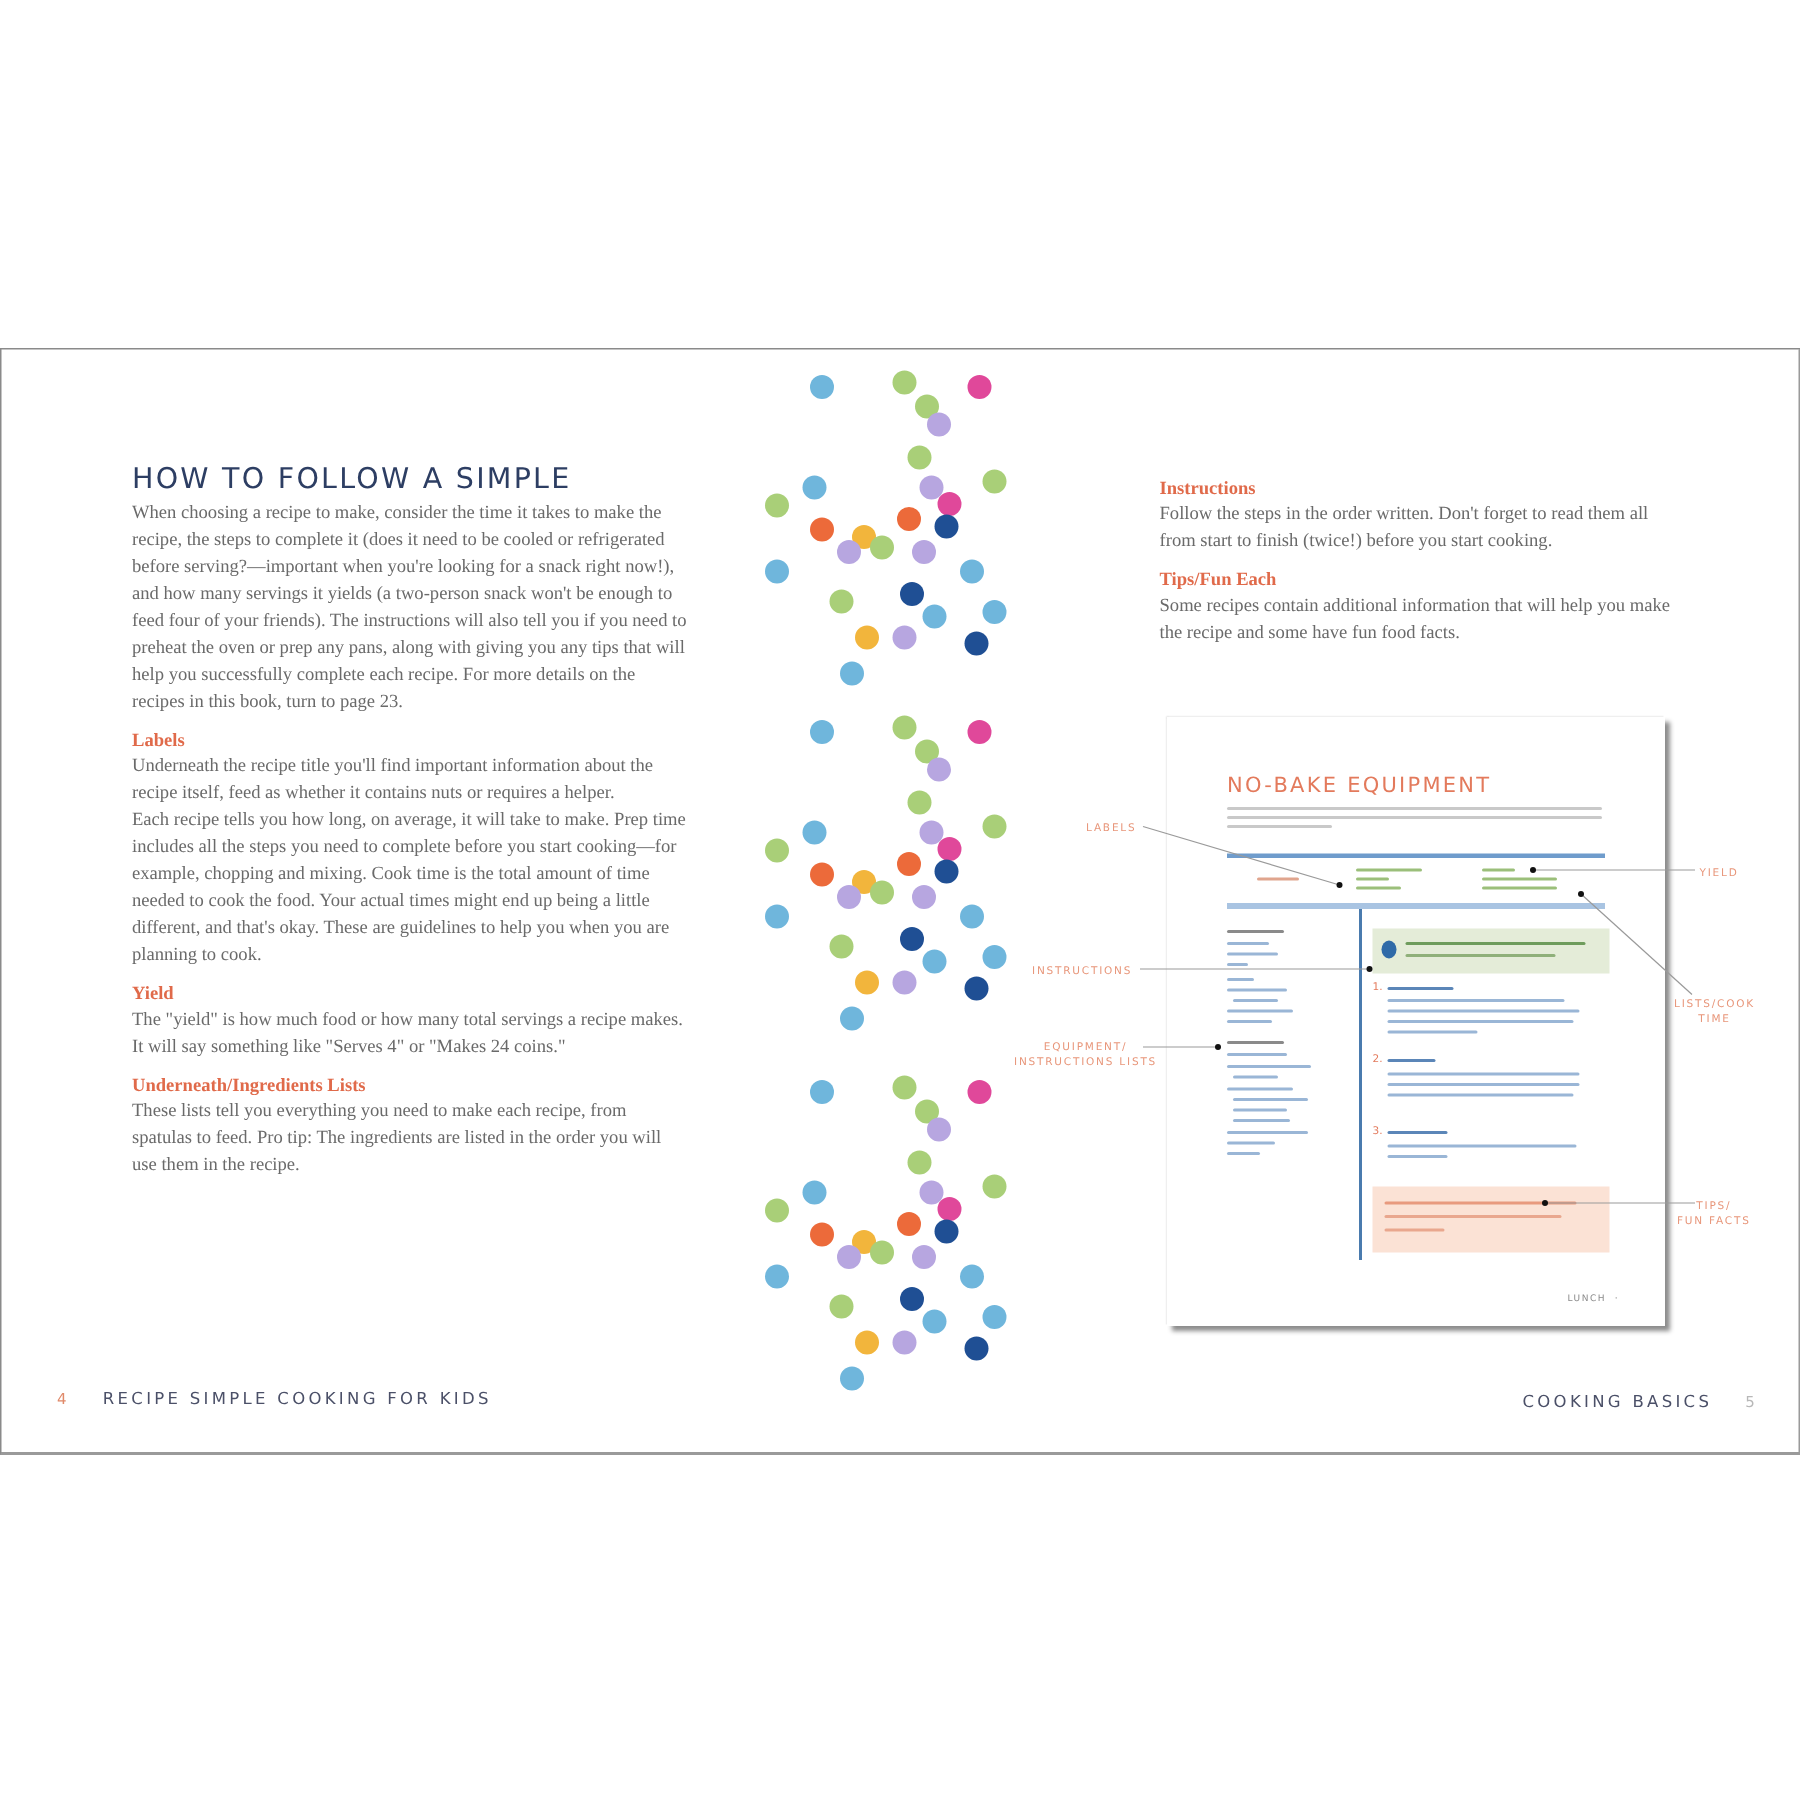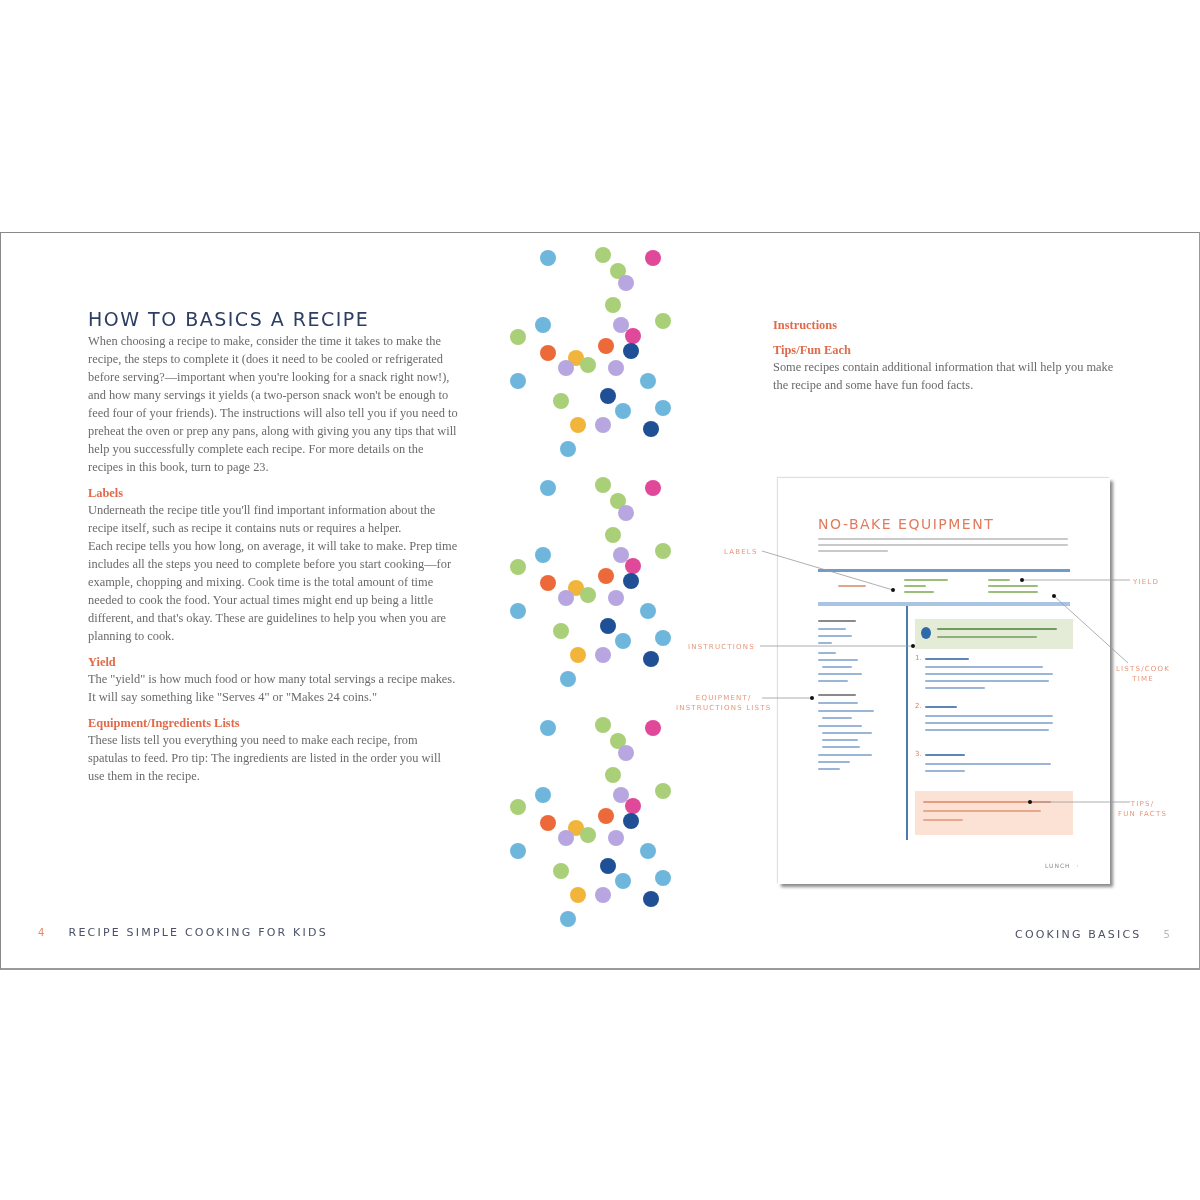--- a/index.html
+++ b/index.html
@@ -29,28 +29,28 @@
   .lunch { position: absolute; left: 267px; top: 384px; font-family: "DejaVu Sans", sans-serif; font-size: 6px; letter-spacing: 1px; color: #8a8a8a; }
   .callout { position: absolute; font-family: "DejaVu Sans", sans-serif; font-size: 7px; letter-spacing: 1.2px; color: #e8967a; text-align: center; line-height: 10px; }
   svg.lines { position: absolute; left: 0; top: 0; width: 1200px; height: 1200px; pointer-events: none; }
 </style>
 </head>
 <body>
 
 <div class="spread"></div>
 
 <div class="lp">
-  <h1 class="title">HOW TO BASICS A RECIPE</h1>
+  <h1 class="title">HOW TO FOLLOW A SIMPLE</h1>
   <p class="body">When choosing a recipe to make, consider the time it takes to make the recipe, the steps to complete it (does it need to be cooled or refrigerated before serving?—important when you're looking for a snack right now!), and how many servings it yields (a two-person snack won't be enough to feed four of your friends). The instructions will also tell you if you need to preheat the oven or prep any pans, along with giving you any tips that will help you successfully complete each recipe. For more details on the recipes in this book, turn to page 23.</p>
   <p class="sub">Labels</p>
-  <p class="body">Underneath the recipe title you'll find important information about the recipe itself, such as recipe it contains nuts or requires a helper.</p>
+  <p class="body">Underneath the recipe title you'll find important information about the recipe itself, feed as whether it contains nuts or requires a helper.</p>
   <p class="body">Each recipe tells you how long, on average, it will take to make. Prep time includes all the steps you need to complete before you start cooking—for example, chopping and mixing. Cook time is the total amount of time needed to cook the food. Your actual times might end up being a little different, and that's okay. These are guidelines to help you when you are planning to cook.</p>
   <p class="sub">Yield</p>
   <p class="body">The "yield" is how much food or how many total servings a recipe makes. It will say something like "Serves 4" or "Makes 24 coins."</p>
-  <p class="sub">Equipment/Ingredients Lists</p>
+  <p class="sub">Underneath/Ingredients Lists</p>
   <p class="body">These lists tell you everything you need to make each recipe, from spatulas to feed. Pro tip: The ingredients are listed in the order you will use them in the recipe.</p>
 </div>
 
 <div class="footer-l">
   <span class="pg">4</span><span>RECIPE SIMPLE COOKING FOR KIDS</span>
 </div>
 
 <div class="confetti" id="confetti">
     <div class="dot" style="left: 45px; top: 17px; background: rgb(111, 182, 220);"></div>
     <div class="dot" style="left: 100px; top: 14px; background: rgb(169, 207, 120);"></div>
@@ -133,20 +133,21 @@
     <div class="dot" style="left: 120px; top: 640px; background: rgb(111, 182, 220);"></div>
     <div class="dot" style="left: 160px; top: 637px; background: rgb(111, 182, 220);"></div>
     <div class="dot" style="left: 148px; top: 658px; background: rgb(31, 79, 148);"></div>
     <div class="dot" style="left: 75px; top: 654px; background: rgb(242, 181, 60);"></div>
     <div class="dot" style="left: 100px; top: 654px; background: rgb(183, 166, 224);"></div>
     <div class="dot" style="left: 65px; top: 678px; background: rgb(111, 182, 220);"></div>
   </div>
 
 <div class="rp">
   <p class="sub" style="margin-top:0">Instructions</p>
+  <p class="body">Follow the steps in the order written. Don't forget to read them all from start to finish (twice!) before you start cooking.</p>
   <p class="sub">Tips/Fun Each</p>
   <p class="body">Some recipes contain additional information that will help you make the recipe and some have fun food facts.</p>
 </div>
 
 <div class="card">
   <div class="card-title">NO-BAKE EQUIPMENT</div>
 
   <div class="tl" style="left:40px;top:60px;width:250px;height:2px"></div>
   <div class="tl" style="left:40px;top:66px;width:250px;height:2px"></div>
   <div class="tl" style="left:40px;top:72px;width:70px;height:2px"></div>

